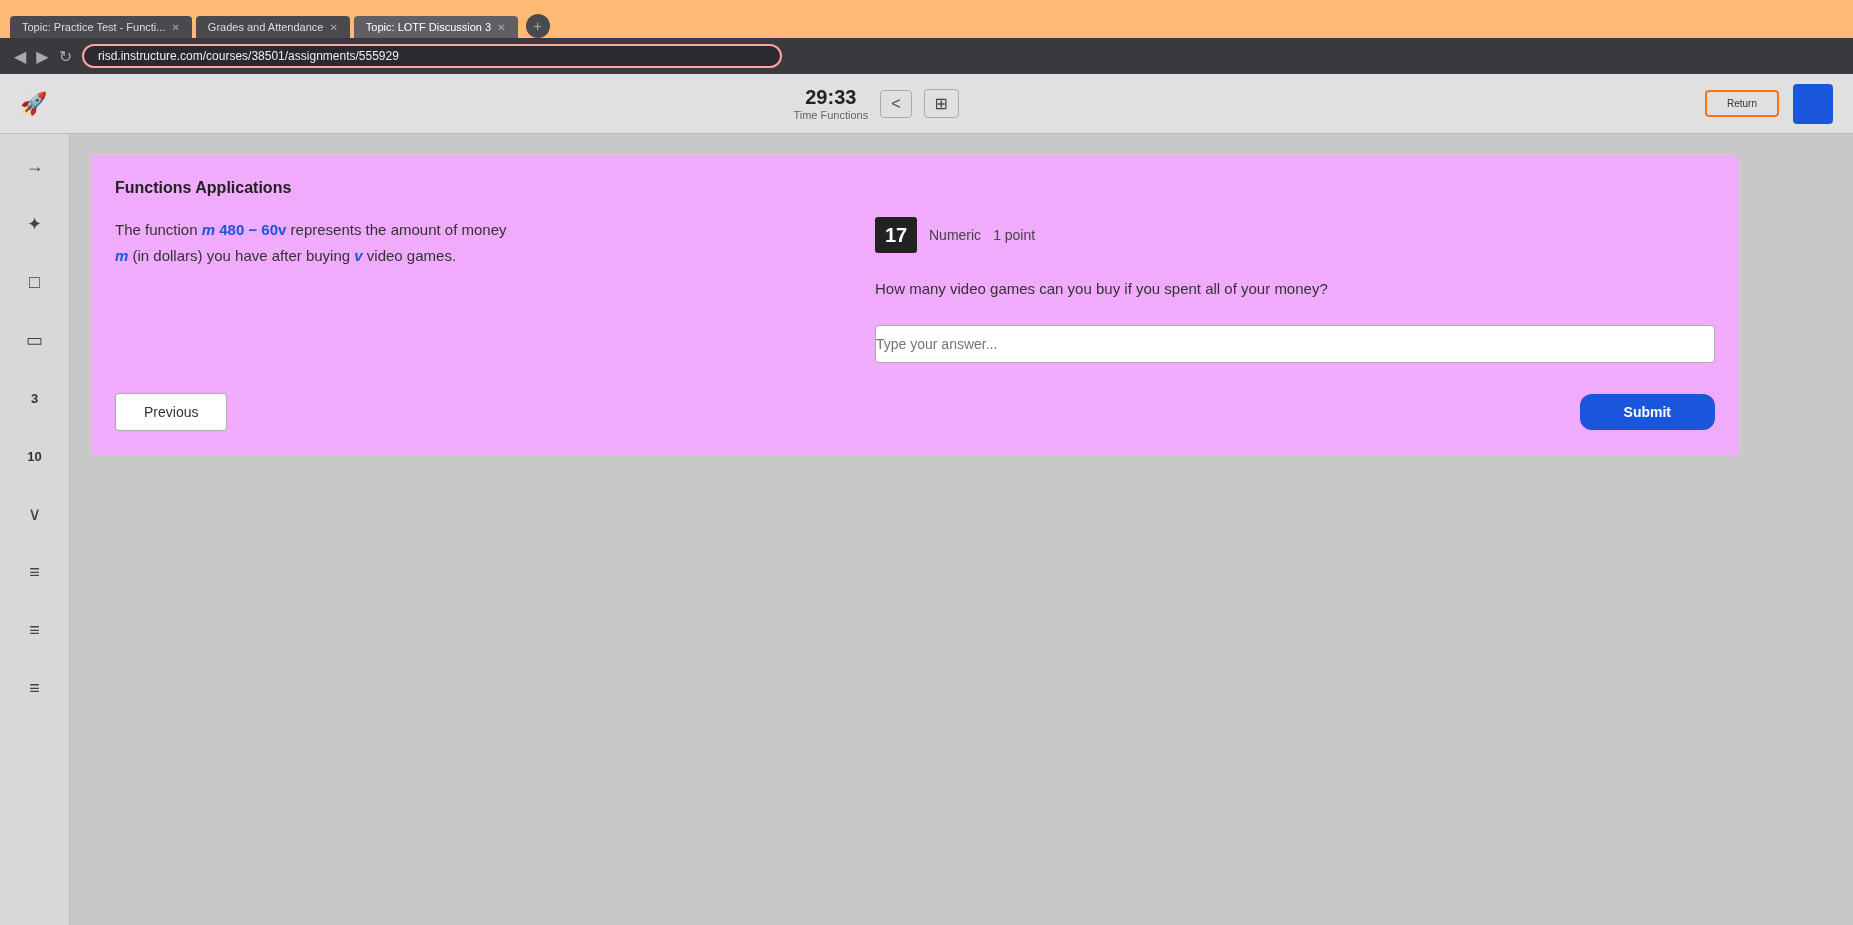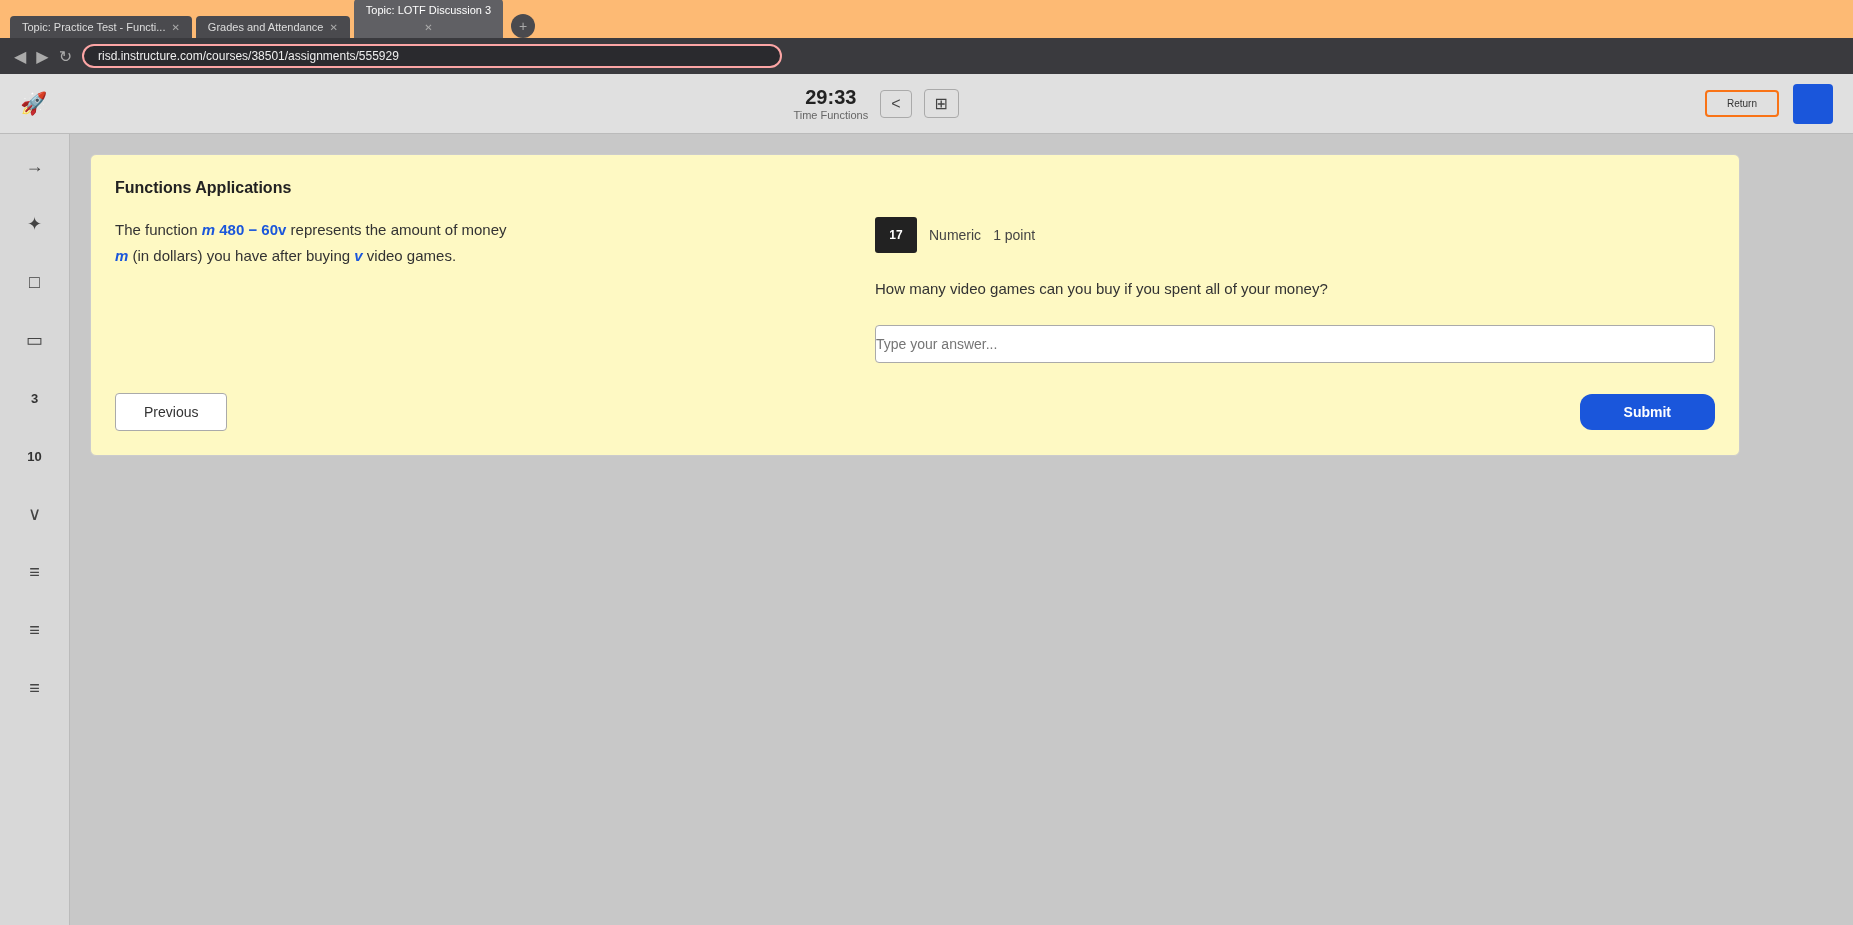--- a/index.html
+++ b/index.html
@@ -43,21 +43,21 @@
     .content-area {
       flex: 1;
       display: flex;
       flex-direction: column;
       padding: 20px;
       overflow-y: auto;
     }
 
     
     .question-card {
-      background: #fef9c3;
+      background: #f0abfc;
       border: 1px solid #ccc;
       border-radius: 6px;
       padding: 24px;
       max-width: 1650px;
     }
     .card-title {
       font-weight: bold;
       font-size: 16px;
       color: #222;
       margin-bottom: 20px;
@@ -94,21 +94,21 @@
     }
     .question-meta {
       display: flex;
       align-items: center;
       gap: 12px;
       margin-bottom: 24px;
     }
     .question-number-badge {
       background: #222;
       color: #fff;
-      font-size: 12px;
+      font-size: 20px;
       font-weight: bold;
       width: 42px;
       height: 36px;
       display: flex;
       align-items: center;
       justify-content: center;
       border-radius: 3px;
     }
     .question-type {
       font-size: 14px;
@@ -186,21 +186,21 @@
 
 <div style="background:#fdba74; height:38px; display:flex; align-items:flex-end; padding:0 10px; gap:4px;">
   <div style="background:#4a4a4e; color:#ddd; font-size:11px; padding:5px 12px; border-radius:4px 4px 0 0; display:flex; align-items:center; gap:6px; max-width:220px;">
     <span style="overflow:hidden;text-overflow:ellipsis;white-space:nowrap;">Topic: Practice Test - Functi...</span>
     <span style="font-size:10px;color:#aaa;">✕</span>
   </div>
   <div style="background:#4a4a4e; color:#ddd; font-size:11px; padding:5px 12px; border-radius:4px 4px 0 0; display:flex; align-items:center; gap:6px; max-width:220px;">
     <span style="overflow:hidden;text-overflow:ellipsis;white-space:nowrap;">Grades and Attendance</span>
     <span style="font-size:10px;color:#aaa;">✕</span>
   </div>
-  <div style="background:#606064; color:#fff; font-size:11px; padding:5px 12px; border-radius:4px 4px 0 0; display:flex; align-items:center; gap:6px; max-width:220px;flex-direction:column;">
+  <div style="background:#606064; color:#fff; font-size:11px; padding:5px 12px; border-radius:4px 4px 0 0; display:flex; align-items:center; gap:6px; max-width:220px;">
     <span style="overflow:hidden;text-overflow:ellipsis;white-space:nowrap;">Topic: LOTF Discussion 3</span>
     <span style="font-size:10px;color:#aaa;">✕</span>
   </div>
   <div style="width:24px;height:24px;background:#4a4a4e;border-radius:50%;display:flex;align-items:center;justify-content:center;color:#aaa;font-size:14px;cursor:pointer;margin-left:4px;">+</div>
 </div>
 
 <div style="background:#3a3a3e; height:36px; display:flex; align-items:center; padding:0 14px; gap:10px;">
   <button style="background:none;border:none;color:#aaa;font-size:16px;cursor:pointer;">◀</button>
   <button style="background:none;border:none;color:#aaa;font-size:16px;cursor:pointer;">▶</button>
   <button style="background:none;border:none;color:#aaa;font-size:16px;cursor:pointer;">↻</button>

